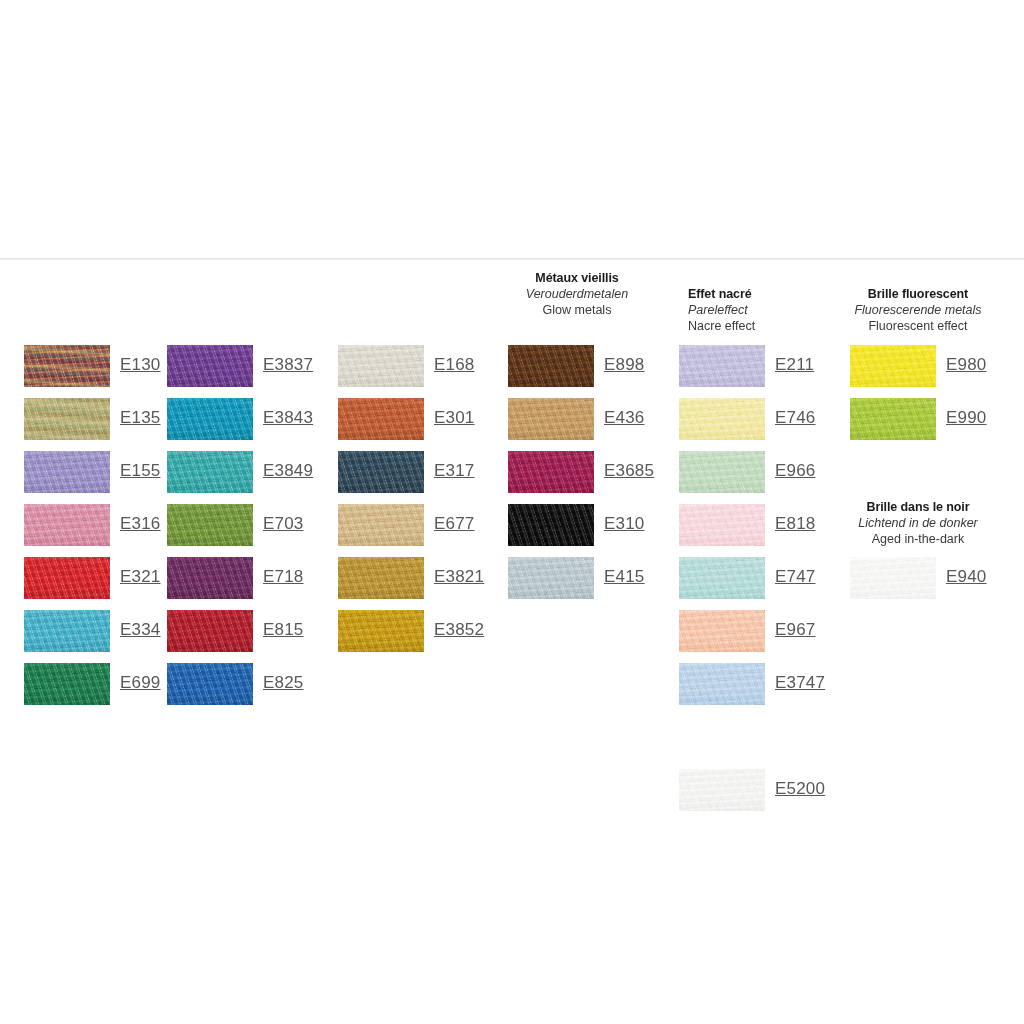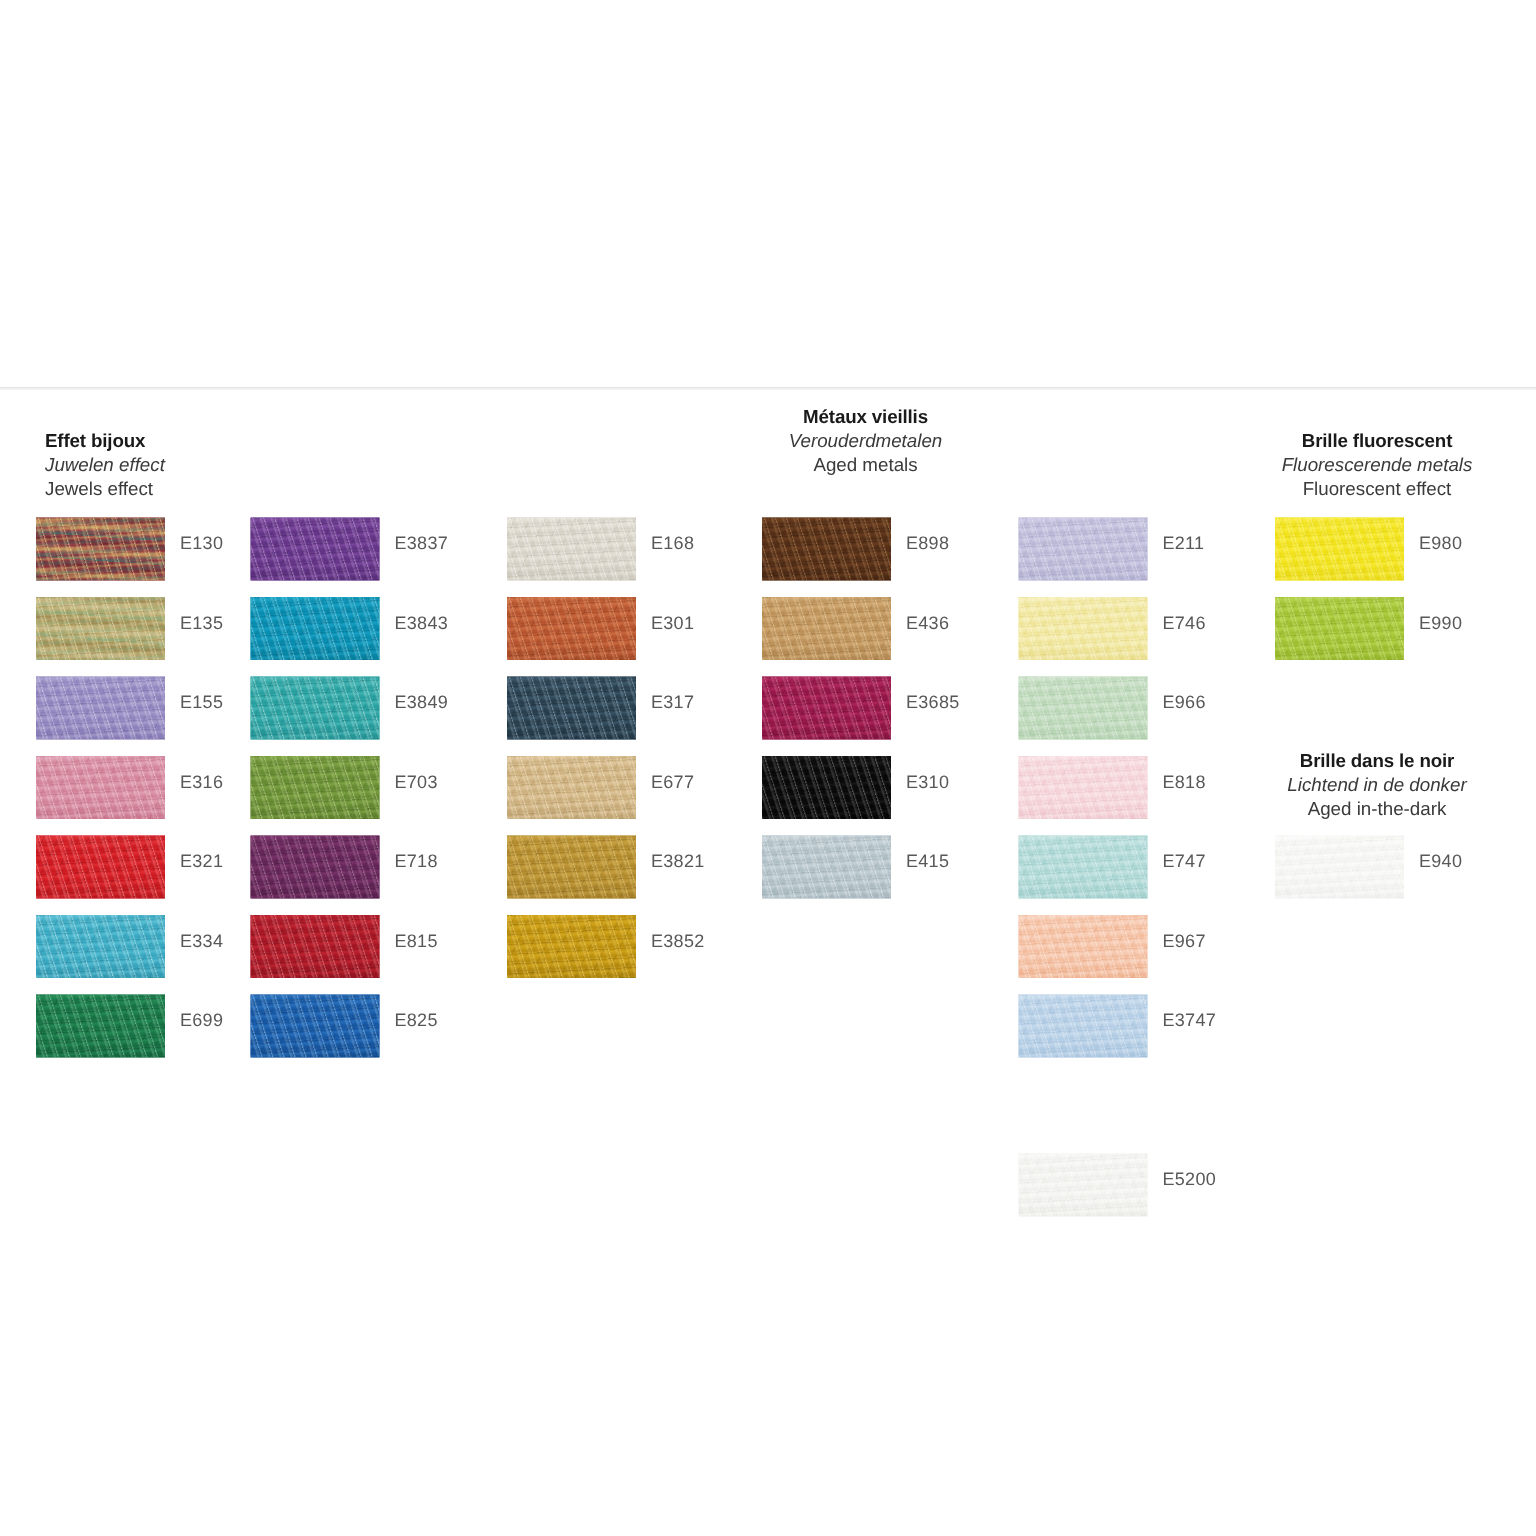--- a/index.html
+++ b/index.html
@@ -84,37 +84,33 @@
     background-repeat: repeat;
   }
   .swatch .thread-tex {
     position: absolute;
     inset: 0;
   }
   .code-label {
     position: absolute;
     left: 96px;
     top: 10px;
-    font-size: 12px;
+    font-size: 17px;
     color: #58585a;
     white-space: nowrap;
     letter-spacing: 0.2px;
+    text-decoration: underline;
   }
 </style>
 </head>
 <body>
 
 <div id="chart-root">
   <div class="top-divider"></div>
   <div class="top-divider second"></div>
-<div class="group-heading" style="left: 30px; top: 286px;">
-      <div class="line-fr">Effet bijoux</div>
-      <div class="line-nl">Juwelen effect</div>
-      <div class="line-en">Jewels effect</div>
-    </div>
     <div class="swatch-row" style="left: 24px; top: 345px;">
       <div class="swatch" style="background: rgb(158, 63, 69);">
         <div class="thread-tex" style="background: repeating-linear-gradient(177deg, rgba(90, 31, 40, 0.333) 0px, rgba(90, 31, 40, 0) 1px, rgba(216, 193, 106, 0.4) 2px, rgba(158, 63, 69, 0) 3.5px, rgba(45, 111, 106, 0.333) 5px, rgba(158, 63, 69, 0) 6.5px), repeating-linear-gradient(72deg, rgba(255, 233, 168, 0.6) 0px, rgba(255, 233, 168, 0) 1.2px, rgba(158, 63, 69, 0) 4px, rgba(255, 233, 168, 0.333) 5px, rgba(158, 63, 69, 0) 7px), repeating-linear-gradient(-64deg, rgba(90, 31, 40, 0.267) 0px, rgba(90, 31, 40, 0) 1.5px, rgba(158, 63, 69, 0) 5px, rgba(45, 111, 106, 0.2) 6px, rgba(158, 63, 69, 0) 9px), repeating-linear-gradient(4deg, rgba(45, 111, 106, 0.667) 0px, rgba(45, 111, 106, 0) 3px, rgba(216, 193, 106, 0.6) 6px, rgba(158, 63, 69, 0) 9px, rgba(90, 31, 40, 0.533) 12px, rgba(158, 63, 69, 0) 16px), linear-gradient(rgba(216, 193, 106, 0.333) 0%, rgba(158, 63, 69, 0) 22%, rgba(158, 63, 69, 0) 70%, rgba(90, 31, 40, 0.25) 100%), linear-gradient(0deg, rgb(158, 63, 69), rgb(158, 63, 69));"></div>
       </div>
       <div class="code-label">E130</div>
     </div>
     <div class="swatch-row" style="left: 24px; top: 398px;">
       <div class="swatch" style="background: rgb(185, 168, 106);">
         <div class="thread-tex" style="background: repeating-linear-gradient(177deg, rgba(138, 116, 64, 0.333) 0px, rgba(138, 116, 64, 0) 1px, rgba(207, 198, 154, 0.4) 2px, rgba(185, 168, 106, 0) 3.5px, rgba(127, 168, 126, 0.333) 5px, rgba(185, 168, 106, 0) 6.5px), repeating-linear-gradient(72deg, rgba(255, 242, 196, 0.6) 0px, rgba(255, 242, 196, 0) 1.2px, rgba(185, 168, 106, 0) 4px, rgba(255, 242, 196, 0.333) 5px, rgba(185, 168, 106, 0) 7px), repeating-linear-gradient(-64deg, rgba(138, 116, 64, 0.267) 0px, rgba(138, 116, 64, 0) 1.5px, rgba(185, 168, 106, 0) 5px, rgba(127, 168, 126, 0.2) 6px, rgba(185, 168, 106, 0) 9px), repeating-linear-gradient(4deg, rgba(127, 168, 126, 0.667) 0px, rgba(127, 168, 126, 0) 3px, rgba(207, 198, 154, 0.6) 6px, rgba(185, 168, 106, 0) 9px, rgba(138, 116, 64, 0.533) 12px, rgba(185, 168, 106, 0) 16px), linear-gradient(rgba(207, 198, 154, 0.333) 0%, rgba(185, 168, 106, 0) 22%, rgba(185, 168, 106, 0) 70%, rgba(138, 116, 64, 0.25) 100%), linear-gradient(0deg, rgb(185, 168, 106), rgb(185, 168, 106));"></div>
       </div>
@@ -224,21 +220,21 @@
     </div>
     <div class="swatch-row" style="left: 338px; top: 610px;">
       <div class="swatch" style="background: rgb(199, 154, 19);">
         <div class="thread-tex" style="background: repeating-linear-gradient(177deg, rgba(110, 82, 4, 0.333) 0px, rgba(110, 82, 4, 0) 1px, rgba(224, 181, 44, 0.4) 2px, rgba(199, 154, 19, 0) 3.5px, rgba(158, 119, 8, 0.333) 5px, rgba(199, 154, 19, 0) 6.5px), repeating-linear-gradient(72deg, rgba(247, 220, 126, 0.6) 0px, rgba(247, 220, 126, 0) 1.2px, rgba(199, 154, 19, 0) 4px, rgba(247, 220, 126, 0.333) 5px, rgba(199, 154, 19, 0) 7px), repeating-linear-gradient(-64deg, rgba(110, 82, 4, 0.267) 0px, rgba(110, 82, 4, 0) 1.5px, rgba(199, 154, 19, 0) 5px, rgba(158, 119, 8, 0.2) 6px, rgba(199, 154, 19, 0) 9px), linear-gradient(rgba(224, 181, 44, 0.333) 0%, rgba(199, 154, 19, 0) 22%, rgba(199, 154, 19, 0) 70%, rgba(110, 82, 4, 0.25) 100%), linear-gradient(0deg, rgb(199, 154, 19), rgb(199, 154, 19));"></div>
       </div>
       <div class="code-label">E3852</div>
     </div>
     <div class="group-heading centered" style="left: 502px; top: 270px;">
       <div class="line-fr">Métaux vieillis</div>
       <div class="line-nl">Verouderdmetalen</div>
-      <div class="line-en">Aged metals</div>
+      <div class="line-en">Glow metals</div>
     </div>
     <div class="swatch-row" style="left: 508px; top: 345px;">
       <div class="swatch" style="background: rgb(90, 51, 25);">
         <div class="thread-tex" style="background: repeating-linear-gradient(177deg, rgba(36, 18, 10, 0.333) 0px, rgba(36, 18, 10, 0) 1px, rgba(124, 74, 40, 0.4) 2px, rgba(90, 51, 25, 0) 3.5px, rgba(61, 32, 16, 0.333) 5px, rgba(90, 51, 25, 0) 6.5px), repeating-linear-gradient(72deg, rgba(199, 149, 102, 0.6) 0px, rgba(199, 149, 102, 0) 1.2px, rgba(90, 51, 25, 0) 4px, rgba(199, 149, 102, 0.333) 5px, rgba(90, 51, 25, 0) 7px), repeating-linear-gradient(-64deg, rgba(36, 18, 10, 0.267) 0px, rgba(36, 18, 10, 0) 1.5px, rgba(90, 51, 25, 0) 5px, rgba(61, 32, 16, 0.2) 6px, rgba(90, 51, 25, 0) 9px), linear-gradient(rgba(124, 74, 40, 0.333) 0%, rgba(90, 51, 25, 0) 22%, rgba(90, 51, 25, 0) 70%, rgba(36, 18, 10, 0.25) 100%), linear-gradient(0deg, rgb(90, 51, 25), rgb(90, 51, 25));"></div>
       </div>
       <div class="code-label">E898</div>
     </div>
     <div class="swatch-row" style="left: 508px; top: 398px;">
       <div class="swatch" style="background: rgb(197, 154, 98);">
         <div class="thread-tex" style="background: repeating-linear-gradient(177deg, rgba(133, 96, 47, 0.333) 0px, rgba(133, 96, 47, 0) 1px, rgba(220, 185, 133, 0.4) 2px, rgba(197, 154, 98, 0) 3.5px, rgba(168, 125, 70, 0.333) 5px, rgba(197, 154, 98, 0) 6.5px), repeating-linear-gradient(72deg, rgba(244, 220, 182, 0.6) 0px, rgba(244, 220, 182, 0) 1.2px, rgba(197, 154, 98, 0) 4px, rgba(244, 220, 182, 0.333) 5px, rgba(197, 154, 98, 0) 7px), repeating-linear-gradient(-64deg, rgba(133, 96, 47, 0.267) 0px, rgba(133, 96, 47, 0) 1.5px, rgba(197, 154, 98, 0) 5px, rgba(168, 125, 70, 0.2) 6px, rgba(197, 154, 98, 0) 9px), linear-gradient(rgba(220, 185, 133, 0.333) 0%, rgba(197, 154, 98, 0) 22%, rgba(197, 154, 98, 0) 70%, rgba(133, 96, 47, 0.25) 100%), linear-gradient(0deg, rgb(197, 154, 98), rgb(197, 154, 98));"></div>
@@ -255,20 +251,25 @@
       <div class="swatch" style="background: rgb(12, 12, 12);">
         <div class="thread-tex" style="background: repeating-linear-gradient(177deg, rgba(0, 0, 0, 0.333) 0px, rgba(0, 0, 0, 0) 1px, rgba(38, 38, 38, 0.4) 2px, rgba(12, 12, 12, 0) 3.5px, rgba(0, 0, 0, 0.333) 5px, rgba(12, 12, 12, 0) 6.5px), repeating-linear-gradient(72deg, rgba(154, 154, 154, 0.6) 0px, rgba(154, 154, 154, 0) 1.2px, rgba(12, 12, 12, 0) 4px, rgba(154, 154, 154, 0.333) 5px, rgba(12, 12, 12, 0) 7px), repeating-linear-gradient(-64deg, rgba(0, 0, 0, 0.267) 0px, rgba(0, 0, 0, 0) 1.5px, rgba(12, 12, 12, 0) 5px, rgba(0, 0, 0, 0.2) 6px, rgba(12, 12, 12, 0) 9px), linear-gradient(rgba(38, 38, 38, 0.333) 0%, rgba(12, 12, 12, 0) 22%, rgba(12, 12, 12, 0) 70%, rgba(0, 0, 0, 0.25) 100%), linear-gradient(0deg, rgb(12, 12, 12), rgb(12, 12, 12));"></div>
       </div>
       <div class="code-label">E310</div>
     </div>
     <div class="swatch-row" style="left: 508px; top: 557px;">
       <div class="swatch" style="background: rgb(185, 199, 205);">
         <div class="thread-tex" style="background: repeating-linear-gradient(177deg, rgba(132, 150, 159, 0.333) 0px, rgba(132, 150, 159, 0) 1px, rgba(214, 224, 228, 0.4) 2px, rgba(185, 199, 205, 0) 3.5px, rgba(159, 176, 184, 0.333) 5px, rgba(185, 199, 205, 0) 6.5px), repeating-linear-gradient(72deg, rgba(242, 247, 249, 0.6) 0px, rgba(242, 247, 249, 0) 1.2px, rgba(185, 199, 205, 0) 4px, rgba(242, 247, 249, 0.333) 5px, rgba(185, 199, 205, 0) 7px), repeating-linear-gradient(-64deg, rgba(132, 150, 159, 0.267) 0px, rgba(132, 150, 159, 0) 1.5px, rgba(185, 199, 205, 0) 5px, rgba(159, 176, 184, 0.2) 6px, rgba(185, 199, 205, 0) 9px), linear-gradient(rgba(214, 224, 228, 0.333) 0%, rgba(185, 199, 205, 0) 22%, rgba(185, 199, 205, 0) 70%, rgba(132, 150, 159, 0.25) 100%), linear-gradient(0deg, rgb(185, 199, 205), rgb(185, 199, 205));"></div>
       </div>
       <div class="code-label">E415</div>
+    </div>
+    <div class="group-heading" style="left: 688px; top: 286px;">
+      <div class="line-fr">Effet nacré</div>
+      <div class="line-nl">Pareleffect</div>
+      <div class="line-en">Nacre effect</div>
     </div>
     <div class="swatch-row" style="left: 679px; top: 345px;">
       <div class="swatch" style="background: rgb(194, 192, 220);">
         <div class="thread-tex" style="background: repeating-linear-gradient(177deg, rgba(144, 142, 180, 0.333) 0px, rgba(144, 142, 180, 0) 1px, rgba(216, 214, 236, 0.4) 2px, rgba(194, 192, 220, 0) 3.5px, rgba(168, 166, 200, 0.333) 5px, rgba(194, 192, 220, 0) 6.5px), repeating-linear-gradient(72deg, rgba(240, 239, 250, 0.6) 0px, rgba(240, 239, 250, 0) 1.2px, rgba(194, 192, 220, 0) 4px, rgba(240, 239, 250, 0.333) 5px, rgba(194, 192, 220, 0) 7px), repeating-linear-gradient(-64deg, rgba(144, 142, 180, 0.267) 0px, rgba(144, 142, 180, 0) 1.5px, rgba(194, 192, 220, 0) 5px, rgba(168, 166, 200, 0.2) 6px, rgba(194, 192, 220, 0) 9px), linear-gradient(rgba(216, 214, 236, 0.333) 0%, rgba(194, 192, 220, 0) 22%, rgba(194, 192, 220, 0) 70%, rgba(144, 142, 180, 0.25) 100%), linear-gradient(0deg, rgb(194, 192, 220), rgb(194, 192, 220));"></div>
       </div>
       <div class="code-label">E211</div>
     </div>
     <div class="swatch-row" style="left: 679px; top: 398px;">
       <div class="swatch" style="background: rgb(243, 234, 168);">
         <div class="thread-tex" style="background: repeating-linear-gradient(177deg, rgba(212, 195, 92, 0.333) 0px, rgba(212, 195, 92, 0) 1px, rgba(249, 244, 204, 0.4) 2px, rgba(243, 234, 168, 0) 3.5px, rgba(230, 216, 120, 0.333) 5px, rgba(243, 234, 168, 0) 6.5px), repeating-linear-gradient(72deg, rgba(255, 252, 232, 0.6) 0px, rgba(255, 252, 232, 0) 1.2px, rgba(243, 234, 168, 0) 4px, rgba(255, 252, 232, 0.333) 5px, rgba(243, 234, 168, 0) 7px), repeating-linear-gradient(-64deg, rgba(212, 195, 92, 0.267) 0px, rgba(212, 195, 92, 0) 1.5px, rgba(243, 234, 168, 0) 5px, rgba(230, 216, 120, 0.2) 6px, rgba(243, 234, 168, 0) 9px), linear-gradient(rgba(249, 244, 204, 0.333) 0%, rgba(243, 234, 168, 0) 22%, rgba(243, 234, 168, 0) 70%, rgba(212, 195, 92, 0.25) 100%), linear-gradient(0deg, rgb(243, 234, 168), rgb(243, 234, 168));"></div>

